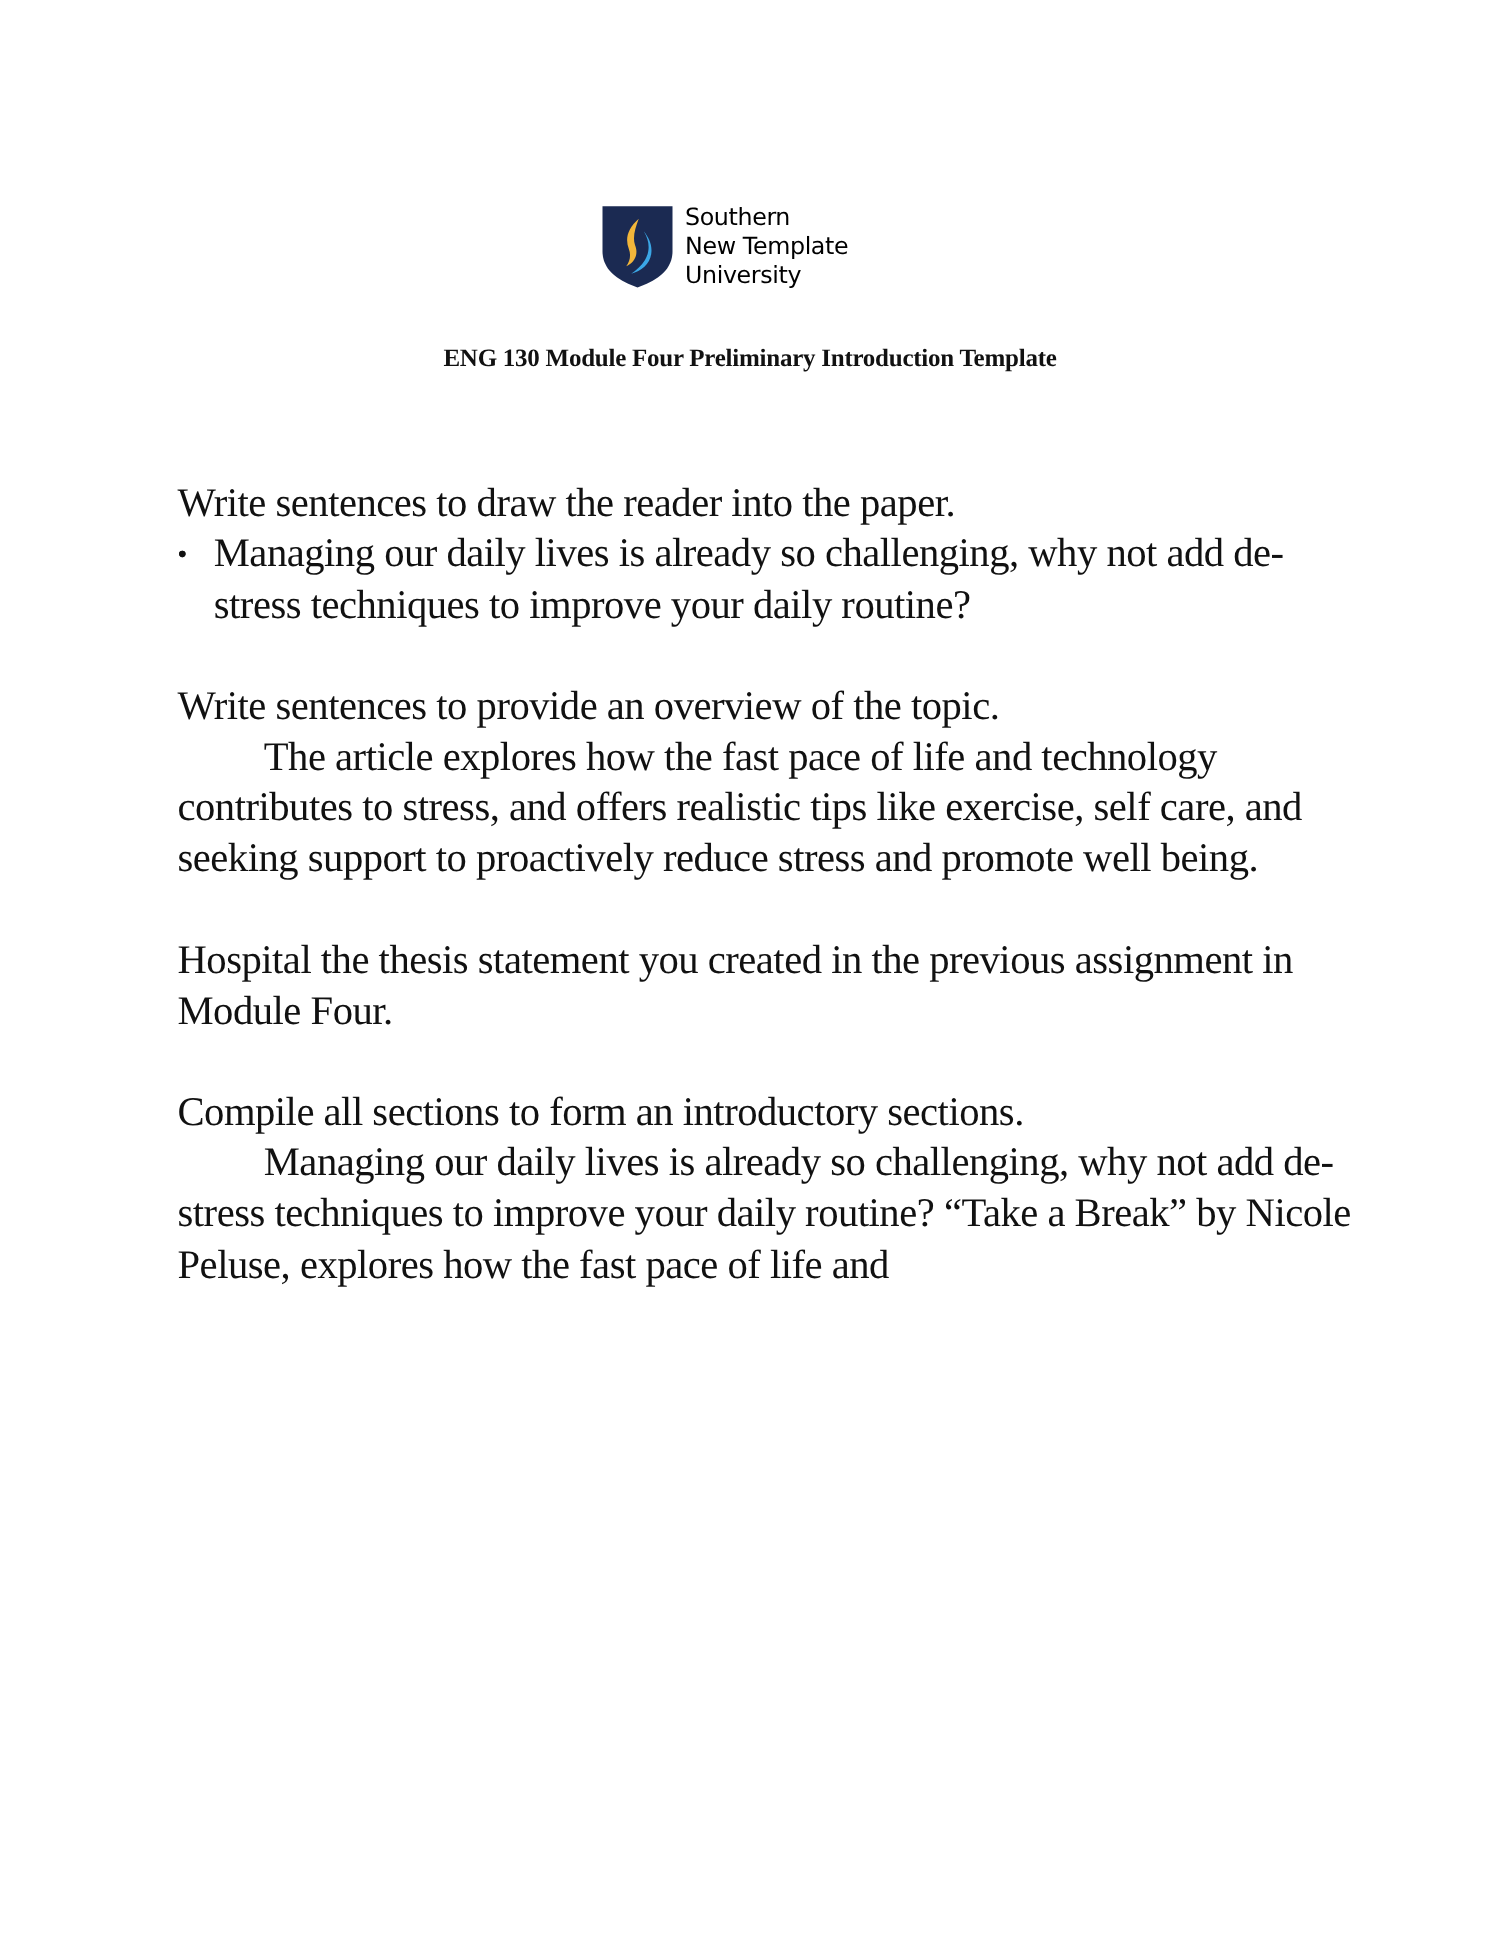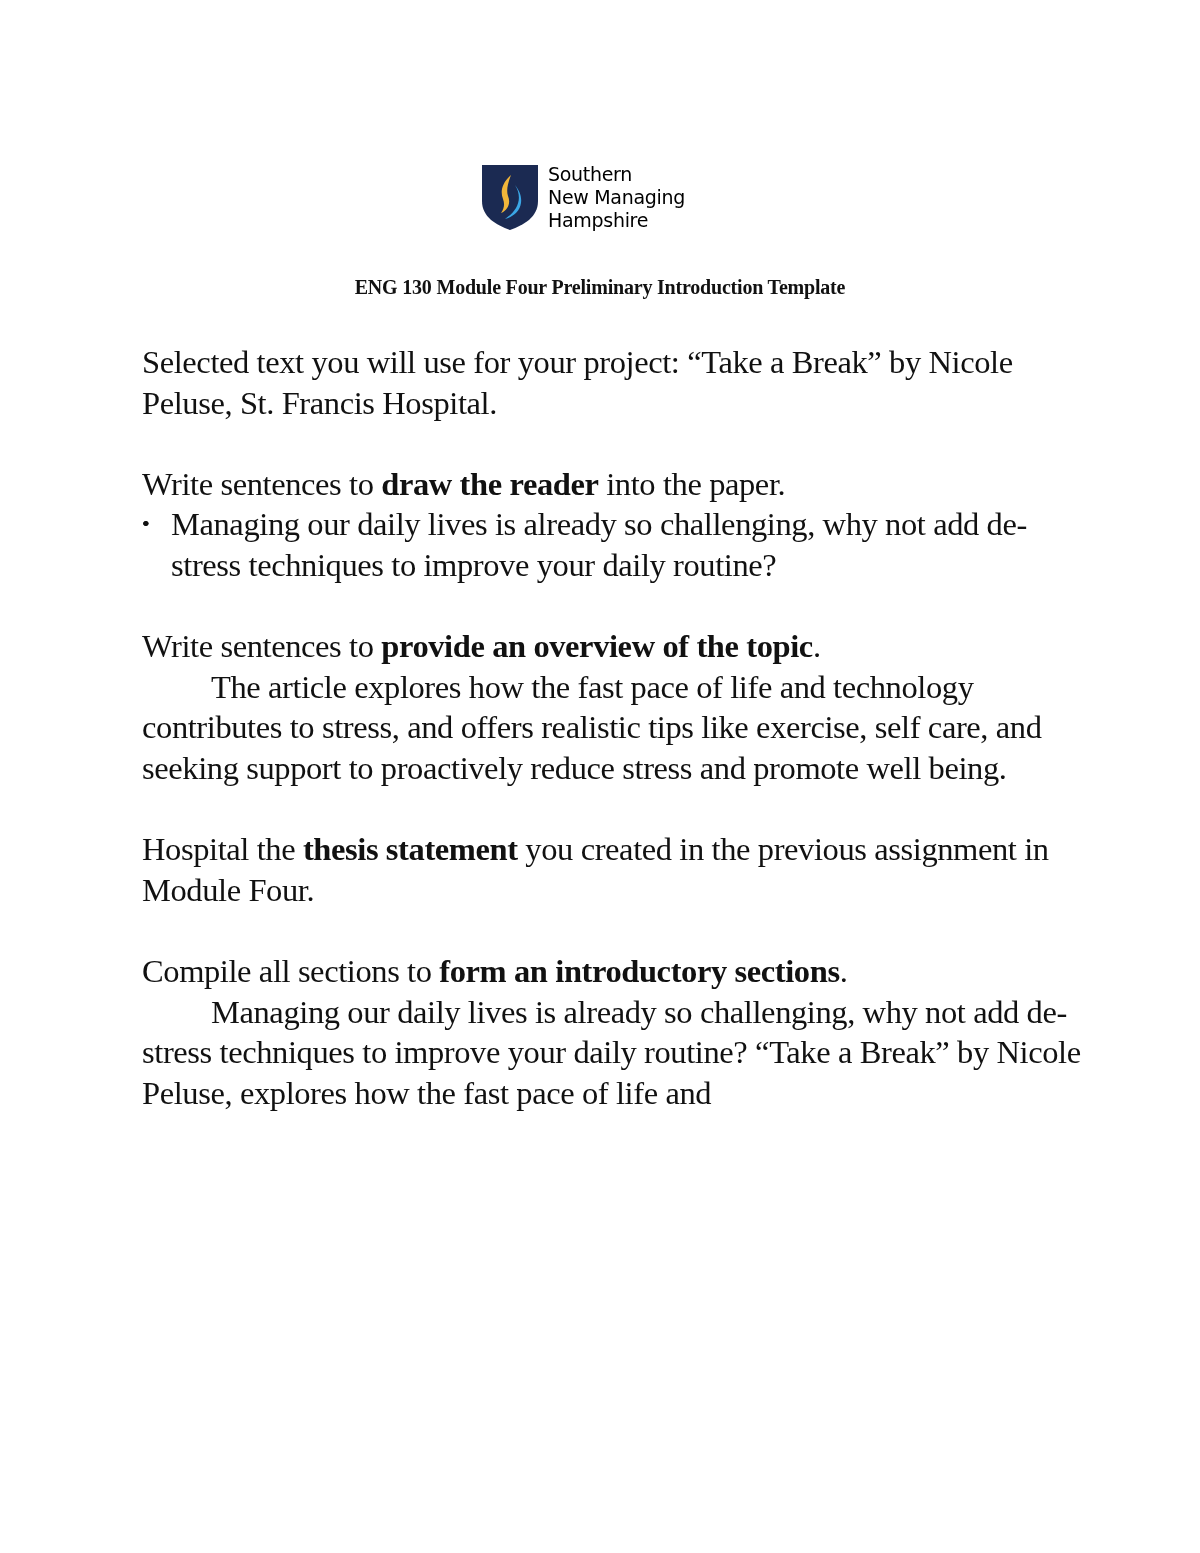--- a/index.html
+++ b/index.html
@@ -51,21 +51,21 @@
       font-size: 32.5px;
       line-height: 40.6px;
       letter-spacing: -0.4px;
     }
     .content p {
       margin: 0;
     }
     .content .gap {
       height: 40.6px;
     }
-    .content b { font-weight: bold; }
+    .content b { font-weight: normal; }
     .indent { text-indent: 69px; }
     ul.bullets {
       list-style: none;
       margin: 0;
       padding: 0;
     }
     ul.bullets li {
       position: relative;
       padding-left: 29px;
     }
@@ -80,30 +80,29 @@
 <body>
 
 <div class="logo">
   <svg width="60" height="68" viewBox="0 0 60 68">
     <path d="M2 2 H58 V38 C58 54 44 62 30 67 C16 62 2 54 2 38 Z" fill="#1b2a52"></path>
     <path d="M31 12 C22 20 20 28 23 36 C25 41 24 46 21 50 C28 47 31 40 28 33 C26 27 28 20 31 12 Z" fill="#f2b63a"></path>
     <path d="M35 22 C40 30 40 38 36 45 C33 50 29 53 25 56 C33 54 40 48 41 40 C42 33 39 27 35 22 Z" fill="#3ba7e6"></path>
   </svg>
   <div class="logo-text">
     <div>Southern</div>
-    <div>New Managing</div>
-    <div>Hampshire</div>
+    <div>New Template</div>
+    <div>University</div>
   </div>
 </div>
 
 <div class="doc-title">ENG 130 Module Four Preliminary Introduction Template</div>
 
 <div class="content">
 
-  <p>Selected text you will use for your project: “Take a Break” by Nicole Peluse, St. Francis Hospital.</p>
 
   <div class="gap"></div>
 
   <p><span>Write sentences to </span><b>draw the reader</b><span> into the paper.</span></p>
   <ul class="bullets">
     <li><span class="bullet">•</span></li>
     <li><span class="bullet">•</span><span>Managing our daily lives is already so challenging, why not add de-stress techniques to improve your daily routine?</span></li>
   </ul>
 
   <div class="gap"></div>

